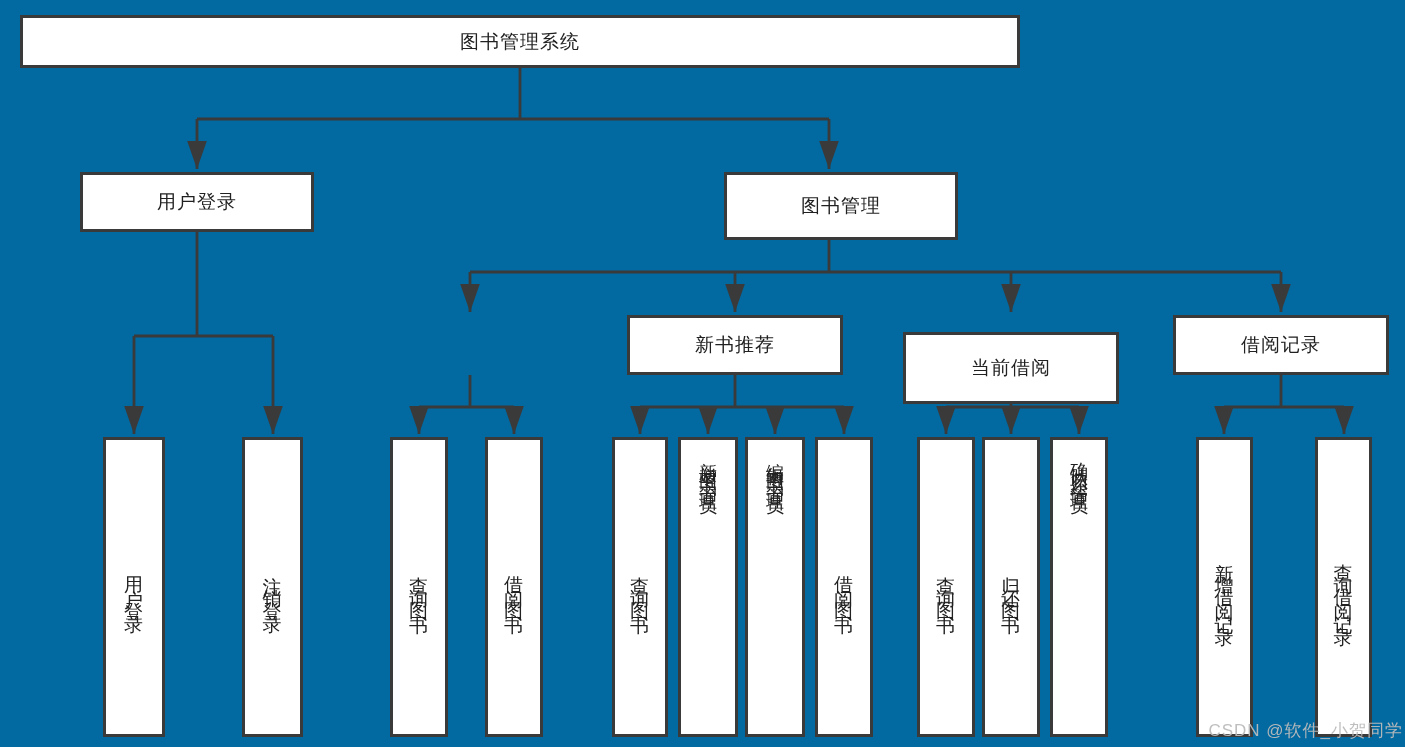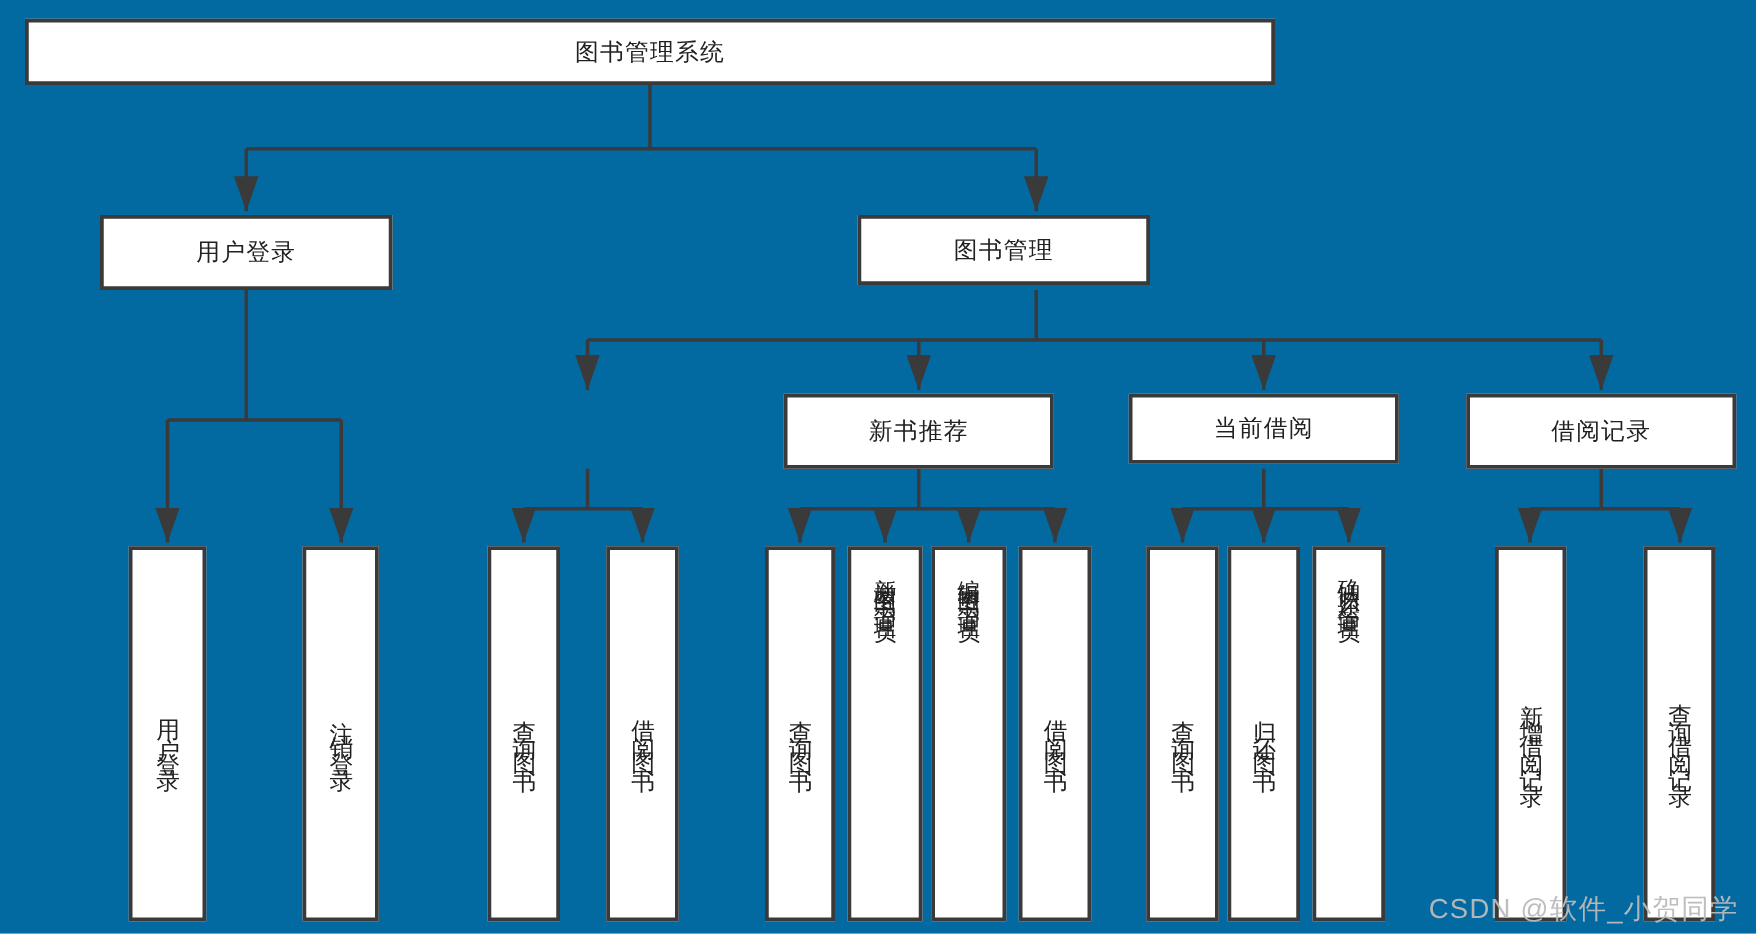--- a/index.html
+++ b/index.html
@@ -14,22 +14,22 @@
     font-size:19px;letter-spacing:1px;
   }
   .node.h span{white-space:nowrap;}
   .node.leaf span{
     writing-mode:vertical-rl;text-orientation:mixed;
     letter-spacing:13px;line-height:1;white-space:nowrap;
   }
   .node.leaf.long{align-items:flex-start;padding-top:8px;}
   .node.leaf.long span{letter-spacing:5px;font-size:18px;}
   #watermark{
-    position:absolute;right:14px;bottom:5px;z-index:3;
-    font-size:22px;color:rgba(186,186,186,0.95);letter-spacing:1px;white-space:nowrap;
+    position:absolute;right:2px;bottom:5px;z-index:3;
+    font-size:17px;color:rgba(186,186,186,0.95);letter-spacing:1px;white-space:nowrap;
   }
 </style>
 </head>
 <body>
 
 <div id="stage">
 
   <svg id="wires" viewBox="0 0 1405 747" xmlns="http://www.w3.org/2000/svg">
     <defs>
       <marker id="arrow" markerUnits="strokeWidth" markerWidth="10" markerHeight="7" viewBox="0 0 10 7" refX="10" refY="3.5" orient="auto">
@@ -73,28 +73,28 @@
     </g>
   </svg>
 
   <div class="node h" style="left:20px;top:15px;width:1000px;height:53px">
     <span>图书管理系统</span>
   </div>
 
   <div class="node h" style="left:80px;top:172px;width:234px;height:60px">
     <span>用户登录</span>
   </div>
-  <div class="node h" style="left:686px;top:172px;width:234px;height:56px">
+  <div class="node h" style="left:724px;top:172px;width:234px;height:68px">
     <span>图书管理</span>
   </div>
 
   <div class="node h" style="left:627px;top:315px;width:216px;height:60px">
     <span>新书推荐</span>
   </div>
-  <div class="node h" style="left:903px;top:315px;width:216px;height:56px">
+  <div class="node h" style="left:903px;top:332px;width:216px;height:72px">
     <span>当前借阅</span>
   </div>
   <div class="node h" style="left:1173px;top:315px;width:216px;height:60px">
     <span>借阅记录</span>
   </div>
 
   <div class="node leaf" style="left:103px;top:437px;width:62px;height:300px">
     <span>用户登录</span>
   </div>
   <div class="node leaf" style="left:242px;top:437px;width:61px;height:300px">

